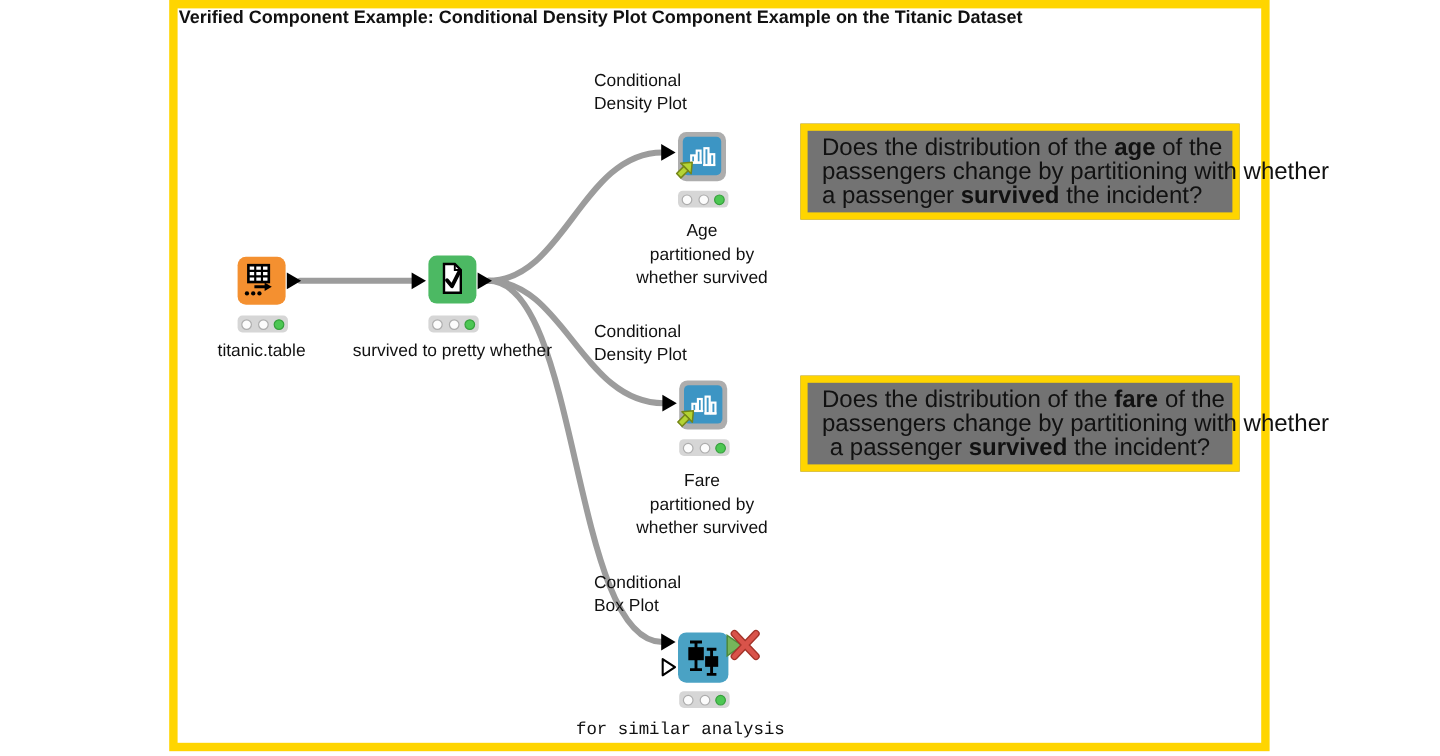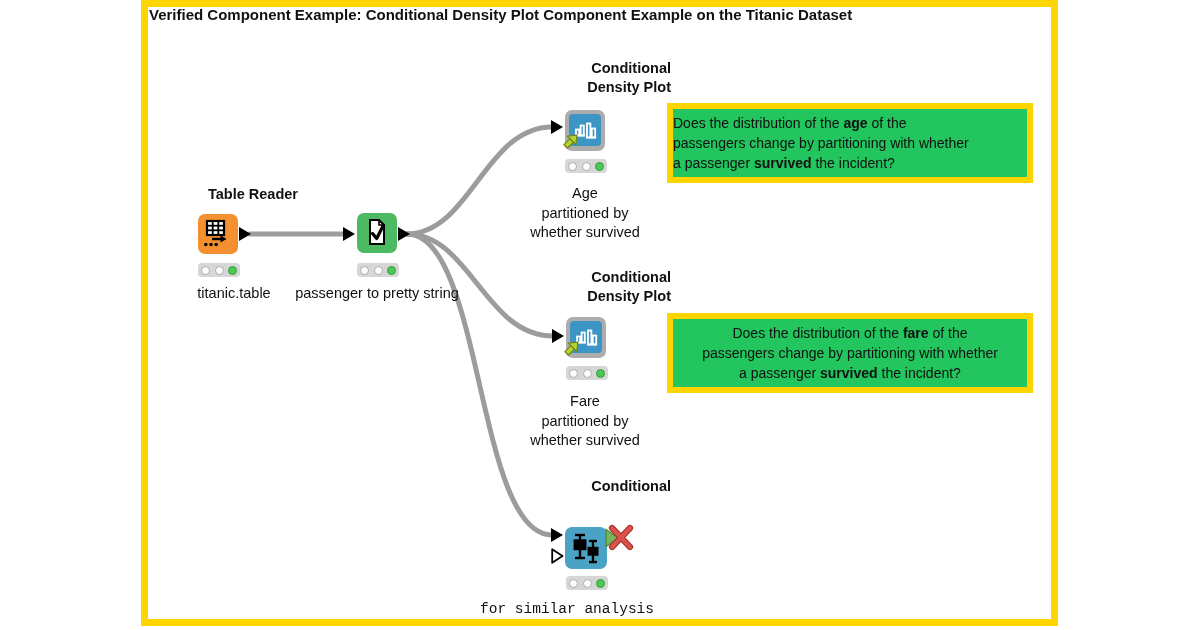--- a/index.html
+++ b/index.html
@@ -3,21 +3,21 @@
 <meta charset="utf-8">
 <style>
   html,body{margin:0;padding:0;background:#ffffff;}
   .canvas{position:relative;width:1192px;height:630px;background:#ffffff;overflow:hidden;
           font-family:"Liberation Sans","DejaVu Sans",sans-serif;color:#111;}
   .wires{position:absolute;left:0;top:0;z-index:1;}
   .frame{position:absolute;left:141px;top:0;width:917px;height:626px;
          border:7px solid #FFD500;box-sizing:border-box;background:transparent;z-index:0;}
   .wf-title{position:absolute;left:149px;top:6px;font-size:15px;font-weight:700;white-space:nowrap;z-index:2;}
 
-  .node-name{position:absolute;text-align:right;font-weight:700;font-size:14.5px;line-height:19px;z-index:3;}
+  .node-name{position:absolute;text-align:left;font-weight:400;font-size:14.5px;line-height:19px;z-index:3;}
   .node-comment{position:absolute;text-align:center;font-weight:400;font-size:14.5px;line-height:19.5px;z-index:3;}
 
   .node{position:absolute;width:40px;height:40px;border-radius:7px;z-index:3;}
   .node.orange{background:#F49030;}
   .node.green{background:#4CB963;}
   .node.gray{background:#ADADAD;width:40px;height:41px;}
   .node.blue{background:#4AA2C4;width:42px;height:42px;}
   .node-inner{position:absolute;left:4px;top:4px;width:32px;height:32px;border-radius:4px;background:#3C95C4;}
   .node svg{display:block;}
 
@@ -26,79 +26,78 @@
   .svgmark{position:absolute;z-index:5;}
 
   .traffic{position:absolute;width:42px;height:14px;background:#D6D6D6;border-radius:4px;
            display:flex;align-items:center;justify-content:space-between;padding:0 3px;
            box-sizing:border-box;z-index:3;}
   .traffic span{width:9px;height:9px;border-radius:50%;display:block;}
   .traffic .off{background:#FCFCFC;border:1px solid #ADADAD;box-sizing:border-box;}
   .traffic .on{background:#4DC753;border:1px solid #35A03C;box-sizing:border-box;}
 
   .ann{position:absolute;left:667px;width:366px;height:80px;border:6px solid #FFD500;
-       background:#22c55e;box-sizing:border-box;padding:4px 0;font-size:14px;line-height:20px;z-index:2;}
+       background:#737373;box-sizing:border-box;padding:4px 12px;font-size:20px;line-height:20px;z-index:2;}
   .ann .line{white-space:nowrap;}
   .ann b{font-weight:700;}
 </style>
 </head>
 <body>
 
 <div class="canvas">
 
   <div class="frame"></div>
   <div class="wf-title">Verified Component Example: Conditional Density Plot Component Example on the Titanic Dataset</div>
 
   <svg class="wires" width="1200" height="630" viewBox="0 0 1200 630">
     <g fill="none" stroke="#9C9C9C" stroke-width="5" stroke-linecap="round">
       <path d="M250,234 L344,234"></path>
       <path d="M407,234 C470,234 485,127 552,127"></path>
       <path d="M407,234 C470,234 485,336 553,336"></path>
       <path d="M407,234 C483,234 476,535 552,535"></path>
     </g>
   </svg>
 
-  <div class="node-name" style="left:138px;top:185px;width:160px;">Table Reader</div>
   <div class="node orange" style="left:198px;top:214px;">
     <svg width="40" height="40" viewBox="0 0 40 40">
       <rect x="9" y="7" width="17" height="14" fill="#fff" stroke="#000" stroke-width="2.2"></rect>
       <line x1="14.7" y1="7" x2="14.7" y2="21" stroke="#000" stroke-width="1.8"></line>
       <line x1="20.3" y1="7" x2="20.3" y2="21" stroke="#000" stroke-width="1.8"></line>
       <line x1="9" y1="11.7" x2="26" y2="11.7" stroke="#000" stroke-width="1.8"></line>
       <line x1="9" y1="16.3" x2="26" y2="16.3" stroke="#000" stroke-width="1.8"></line>
       <line x1="14" y1="25" x2="23" y2="25" stroke="#000" stroke-width="2.4"></line>
       <polygon points="22.5,21.5 28.5,25 22.5,28.5" fill="#000"></polygon>
       <circle cx="7.8" cy="30.5" r="1.8" fill="#000"></circle>
       <circle cx="13" cy="30.5" r="1.8" fill="#000"></circle>
       <circle cx="18.2" cy="30.5" r="1.8" fill="#000"></circle>
     </svg>
   </div>
   <div class="port-tri" style="left:239px;top:227px;"></div>
   <div class="traffic" style="left:198px;top:263px;">
     <span class="off"></span>
       <span class="off"></span>
       <span class="on"></span>
   </div>
-  <div class="node-comment" style="left:154px;top:284px;width:160px;">titanic.table</div>
+  <div class="node-comment" style="left:138px;top:284px;width:160px;">titanic.table</div>
 
   <div class="port-tri" style="left:343px;top:227px;"></div>
   <div class="node green" style="left:357px;top:213px;">
     <svg width="40" height="40" viewBox="0 0 40 40">
       <path d="M13,7 h9 l5,5 v19 h-14 z" fill="#fff" stroke="#000" stroke-width="2"></path>
       <path d="M22,7 v5 h5" fill="none" stroke="#000" stroke-width="1.6"></path>
       <path d="M15.5,20.5 l4.2,5 6.3,-12.5" fill="none" stroke="#000" stroke-width="3.2" stroke-linecap="round" stroke-linejoin="round"></path>
     </svg>
   </div>
   <div class="port-tri" style="left:398px;top:227px;"></div>
   <div class="traffic" style="left:357px;top:263px;">
     <span class="off"></span>
       <span class="off"></span>
       <span class="on"></span>
   </div>
-  <div class="node-comment" style="left:277px;top:284px;width:200px;">passenger to pretty string</div>
+  <div class="node-comment" style="left:277px;top:284px;width:200px;">survived to pretty whether</div>
 
   <div class="node-name" style="left:495px;top:59px;width:176px;">
     <div>Conditional</div>
     <div>Density Plot</div>
   </div>
   <div class="port-tri" style="left:551px;top:120px;"></div>
   <div class="node gray" style="left:565px;top:110px;">
     <div class="node-inner">
       <svg width="32" height="32" viewBox="0 0 32 32">
         <g fill="none" stroke="#fff" stroke-width="1.8">
@@ -172,20 +171,21 @@
   </div>
 
   <div class="ann" style="top:313px;text-align:center;">
     <div class="line"><span>Does the distribution of the </span><b>fare</b><span> of the</span></div>
     <div class="line">passengers change by partitioning with whether</div>
     <div class="line"><span>a passenger </span><b>survived</b><span> the incident?</span></div>
   </div>
 
   <div class="node-name" style="left:495px;top:477px;width:176px;">
     <div>Conditional</div>
+    <div>Box Plot</div>
   </div>
   <div class="port-tri" style="left:551px;top:528px;"></div>
   <svg class="svgmark" style="left:551px;top:548px;" width="13" height="16" viewBox="0 0 13 16">
     <polygon points="1.2,1.2 1.2,14.8 11.5,8" fill="#fff" stroke="#000" stroke-width="1.8" stroke-linejoin="round"></polygon>
   </svg>
   <div class="node blue" style="left:565px;top:527px;">
     <svg width="42" height="42" viewBox="0 0 42 42">
       <g stroke="#000" stroke-width="2.4" fill="#000">
         <line x1="15" y1="8" x2="15" y2="31"></line>
         <line x1="10" y1="8" x2="20" y2="8"></line>

